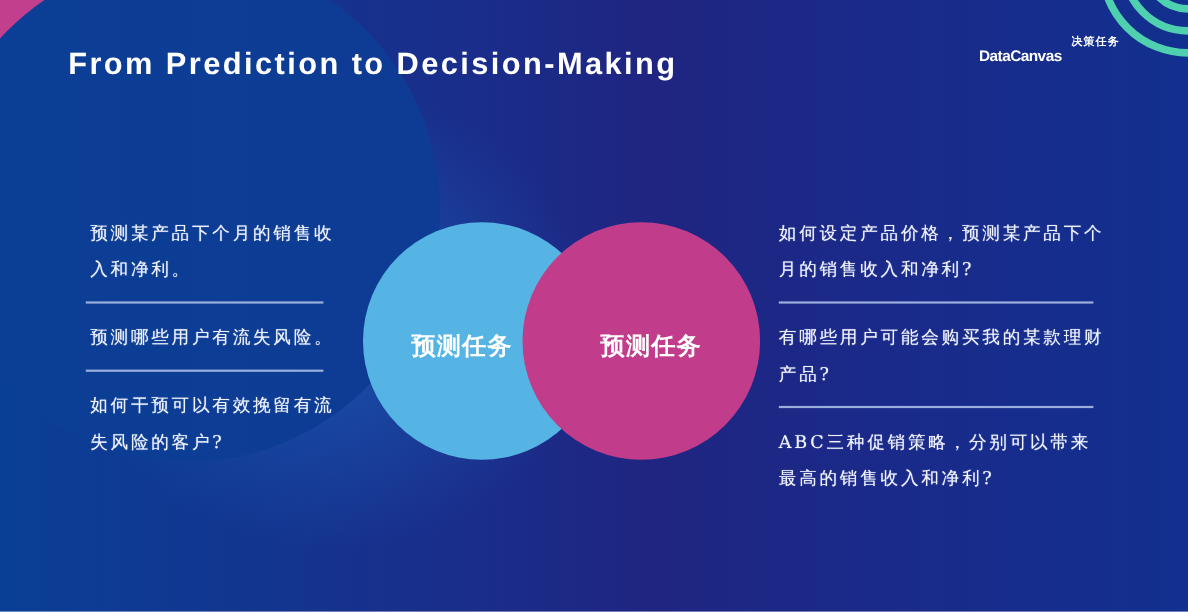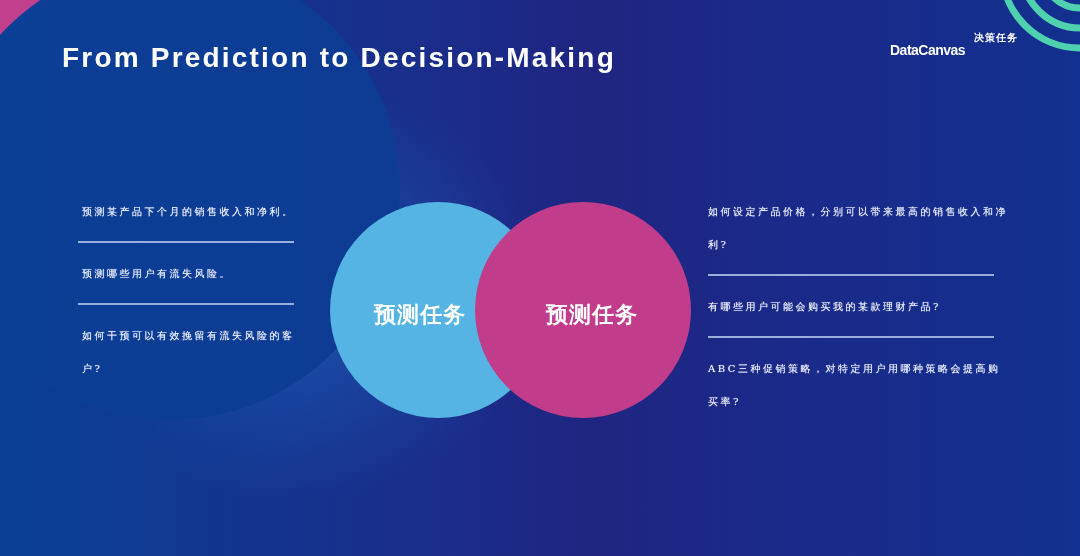--- a/index.html
+++ b/index.html
@@ -21,21 +21,21 @@
   }
   .rings { position:absolute; right:-40px; top:-70px; width:160px; height:140px; }
   .title {
     position:absolute; left:62px; top:42px; color:#ffffff;
     font-family:"Liberation Sans", sans-serif; font-weight:bold; font-size:28px;
     letter-spacing:2.2px; white-space:nowrap;
   }
   .logo { position:absolute; left:890px; top:28px; width:150px; height:50px; color:#fff; }
   .logo-cn { position:absolute; right:22px; top:3px; font-size:10px; font-weight:bold; letter-spacing:1px; }
   .logo-en { position:absolute; left:0; top:14px; font-family:Liberation Sans, sans-serif; font-weight:bold; font-size:14px; letter-spacing:-0.5px; }
-  .col { position:absolute; color:#eef2ff; font-family:"DejaVu Serif", serif; font-size:10px; letter-spacing:2.5px; line-height:33px; text-shadow:0 0 1px rgba(255,255,255,0.6); }
+  .col { position:absolute; color:#eef2ff; font-family:"DejaVu Serif", serif; font-size:16px; letter-spacing:2.5px; line-height:33px; text-shadow:0 0 1px rgba(255,255,255,0.6); }
   .col-left { left:82px; top:195px; width:225px; }
   .col-right { left:708px; top:195px; width:300px; }
   .item { margin:0; }
   .divider { height:2px; background:#a9bde6; opacity:0.9; }
   .col-left .divider { width:216px; margin:13px 0 14px -4px; }
   .col-right .divider { width:286px; margin:13px 0 14px 0; }
   .venn { position:absolute; left:330px; top:202px; width:360px; height:218px; }
   .circle { position:absolute; width:216px; height:216px; border-radius:50%; top:0; }
   .circle-pred { left:0; background:#55b4e3; }
   .circle-dec { left:145px; background:#c13d8c; }
@@ -72,19 +72,19 @@
   </div>
 
   <div class="venn">
     <div class="circle circle-pred"></div>
     <div class="circle circle-dec"></div>
     <span class="circle-label label-pred">预测任务</span>
     <span class="circle-label label-dec">预测任务</span>
   </div>
 
   <div class="col col-right">
-    <p class="item">如何设定产品价格，分别可以带来最高的销售收入和净利?</p>
+    <p class="item">如何设定产品价格，预测某产品下个月的销售收入和净利?</p>
     <div class="divider"></div>
     <p class="item">有哪些用户可能会购买我的某款理财产品?</p>
     <div class="divider"></div>
-    <p class="item">ABC三种促销策略，对特定用户用哪种策略会提高购买率?</p>
+    <p class="item">ABC三种促销策略，分别可以带来最高的销售收入和净利?</p>
   </div>
 </div>
 
 </body></html>

